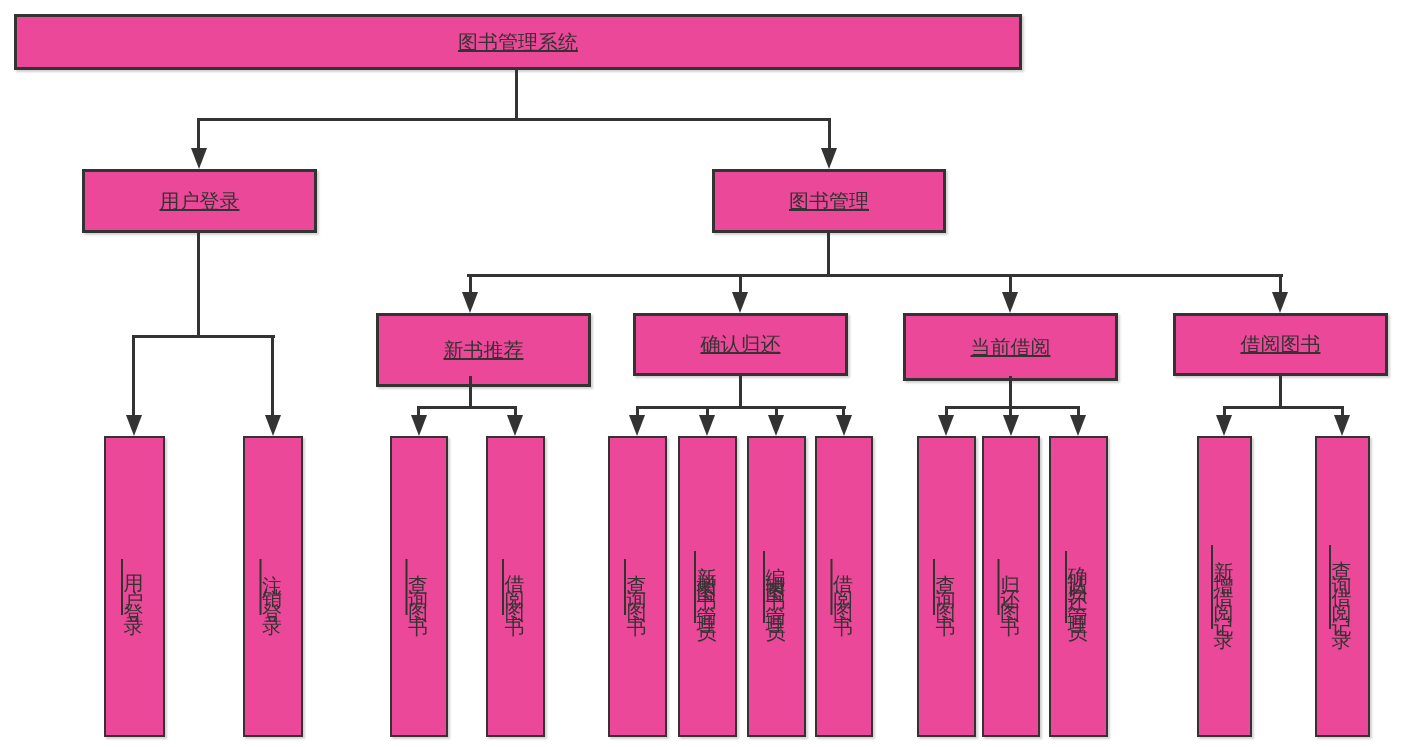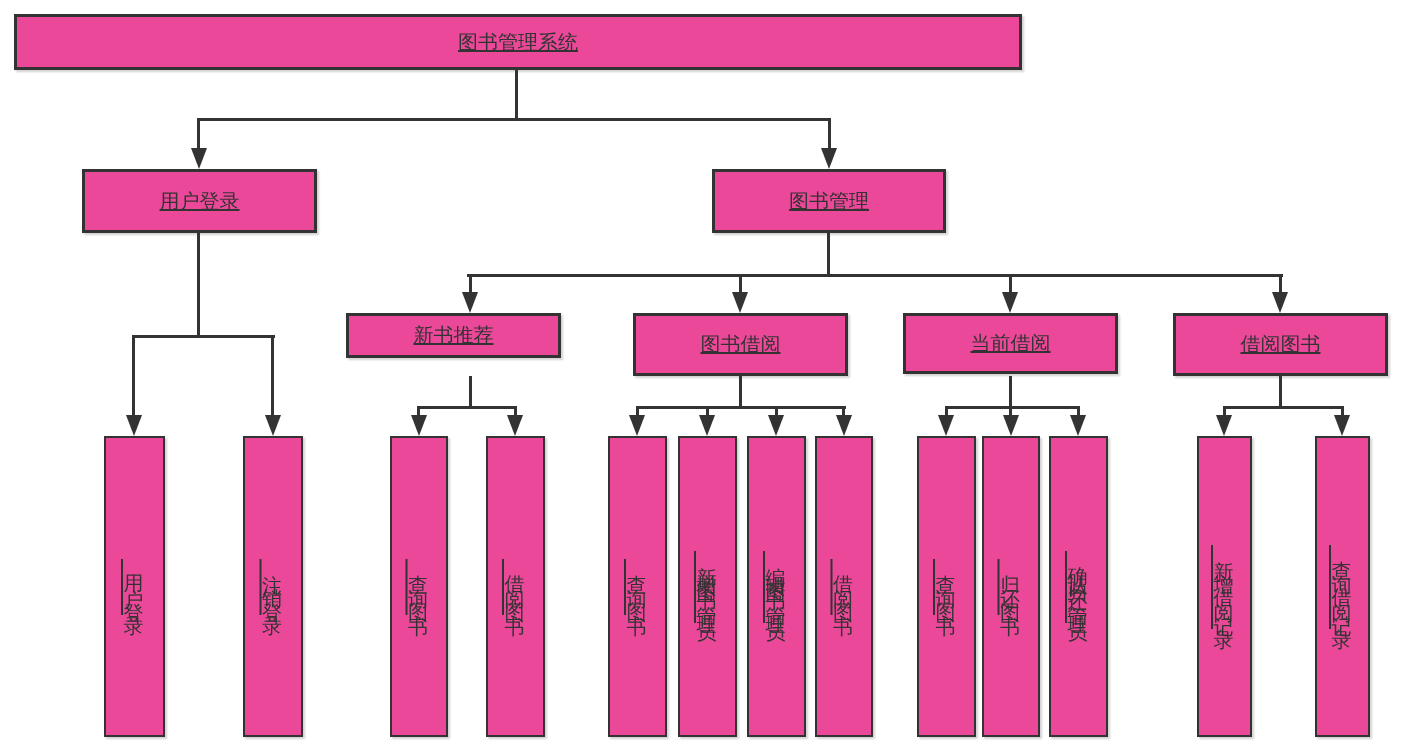--- a/index.html
+++ b/index.html
@@ -60,29 +60,29 @@
   </div>
 
   <div class="box" style="left:82px;top:169px;width:235px;height:64px;">
     <span>用户登录</span>
   </div>
 
   <div class="box" style="left:712px;top:169px;width:234px;height:64px;">
     <span>图书管理</span>
   </div>
 
-  <div class="box" style="left:346px;top:313px;width:215px;height:45px;">
+  <div class="box" style="left:376px;top:313px;width:215px;height:74px;">
     <span>新书推荐</span>
   </div>
 
   <div class="box" style="left:633px;top:313px;width:215px;height:63px;">
-    <span>图书借阅</span>
+    <span>确认归还</span>
   </div>
 
-  <div class="box" style="left:903px;top:313px;width:215px;height:61px;">
+  <div class="box" style="left:903px;top:313px;width:215px;height:68px;">
     <span>当前借阅</span>
   </div>
 
   <div class="box" style="left:1173px;top:313px;width:215px;height:63px;">
     <span>借阅图书</span>
   </div>
 
   <div class="box leaf" style="left:104px;top:436px;width:61px;height:301px;">
     <span class="vtext" style="letter-spacing: 14px;">用户登录</span>
   </div>

